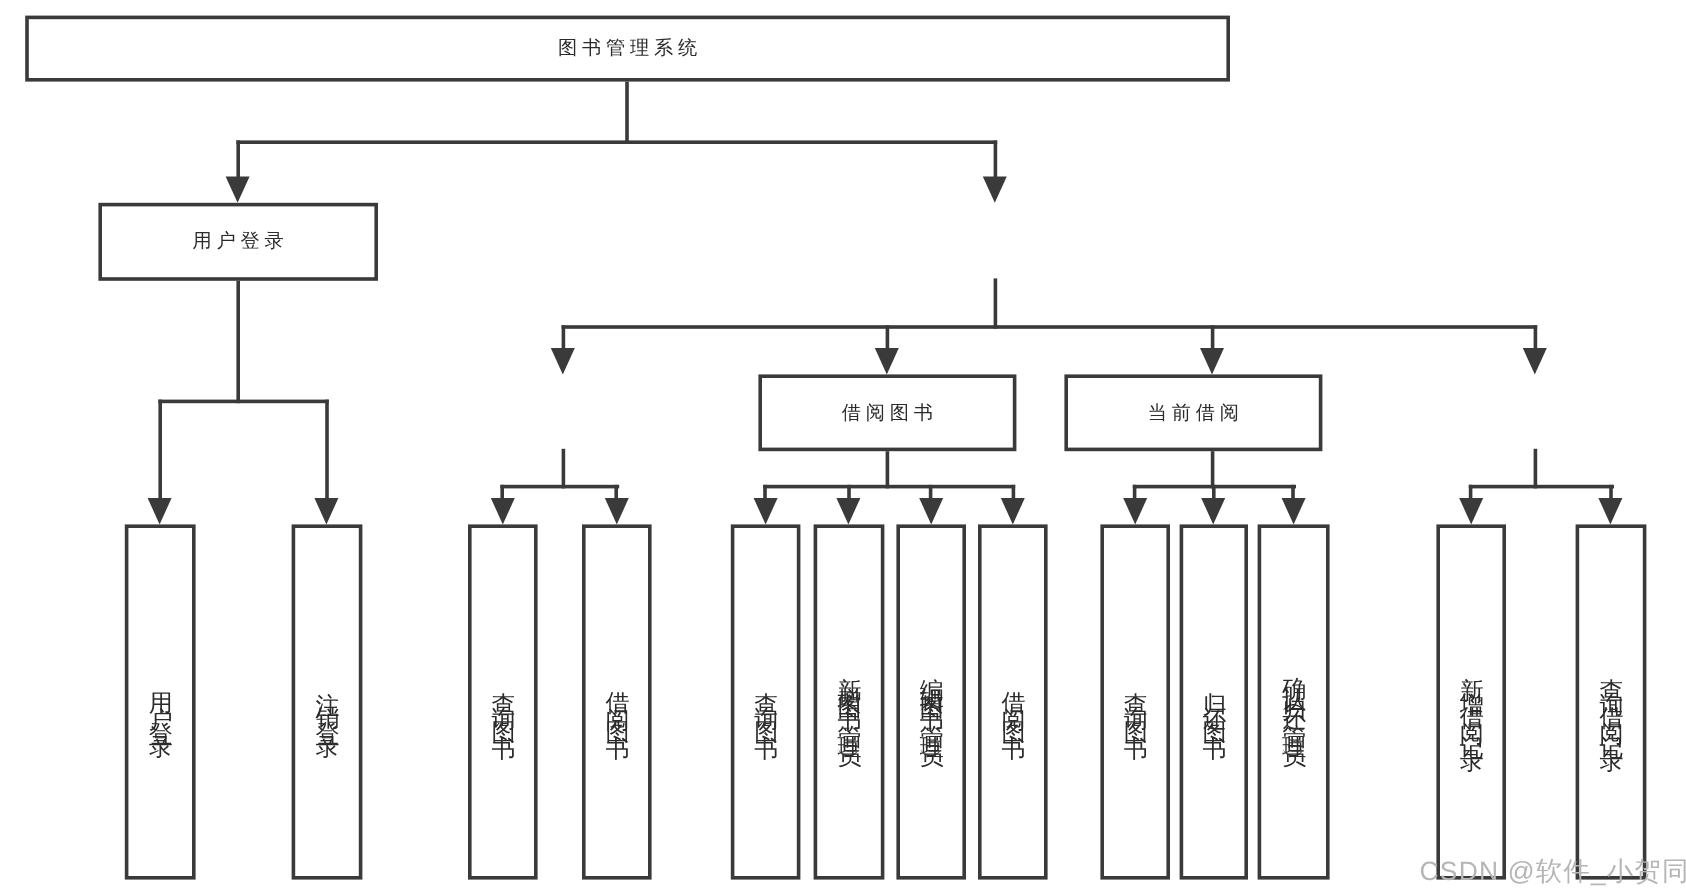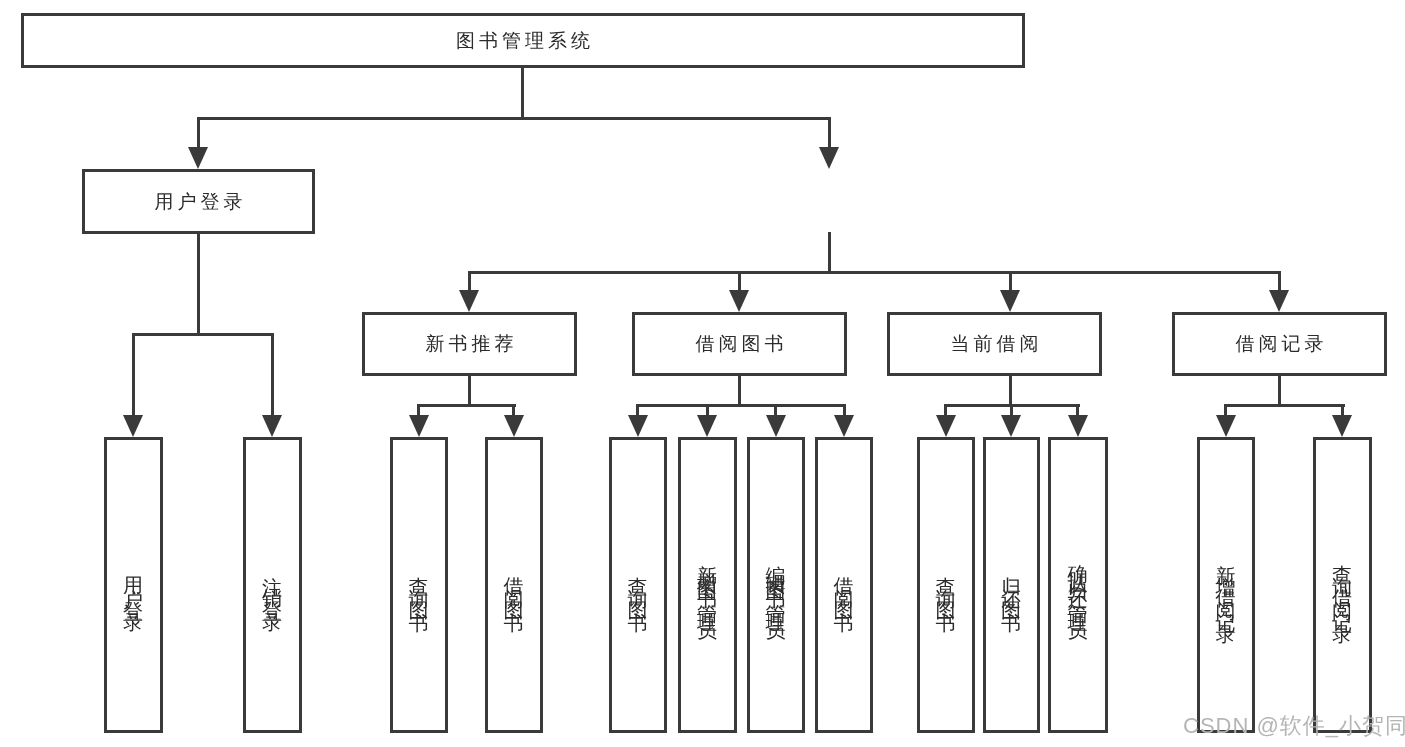--- a/index.html
+++ b/index.html
@@ -20,21 +20,21 @@
   .box {
     position: absolute;
     box-sizing: border-box;
     border: 3px solid var(--line);
     background: #fff;
     display: flex;
     align-items: center;
     justify-content: center;
   }
   .hlabel {
-    font-size: 19px;
+    font-size: 16px;
     letter-spacing: 4px;
     text-indent: 4px;
     white-space: nowrap;
   }
   .vlabel {
     writing-mode: vertical-rl;
     font-size: 20px;
     line-height: 1;
     letter-spacing: 12px;
     white-space: nowrap;
@@ -123,31 +123,25 @@
   <div class="ar" style="left:1332px;top:415px"></div>
 
   <div class="box" style="left:21px;top:13px;width:1004px;height:55px">
     <span class="hlabel">图书管理系统</span>
   </div>
 
   <div class="box" style="left:82px;top:169px;width:233px;height:65px">
     <span class="hlabel">用户登录</span>
   </div>
 
-  <div class="box" style="left:362px;top:312px;width:215px;height:64px">
-    <span class="hlabel">新书推荐</span>
-  </div>
   <div class="box" style="left:632px;top:312px;width:215px;height:64px">
     <span class="hlabel">借阅图书</span>
   </div>
   <div class="box" style="left:887px;top:312px;width:215px;height:64px">
     <span class="hlabel">当前借阅</span>
-  </div>
-  <div class="box" style="left:1172px;top:312px;width:215px;height:64px">
-    <span class="hlabel">借阅记录</span>
   </div>
 
   <div class="box" style="left:104px;top:437px;width:59px;height:296px">
     <span class="vlabel">用户登录</span>
   </div>
   <div class="box" style="left:243px;top:437px;width:59px;height:296px">
     <span class="vlabel">注销登录</span>
   </div>
 
   <div class="box" style="left:390px;top:437px;width:58px;height:296px">

